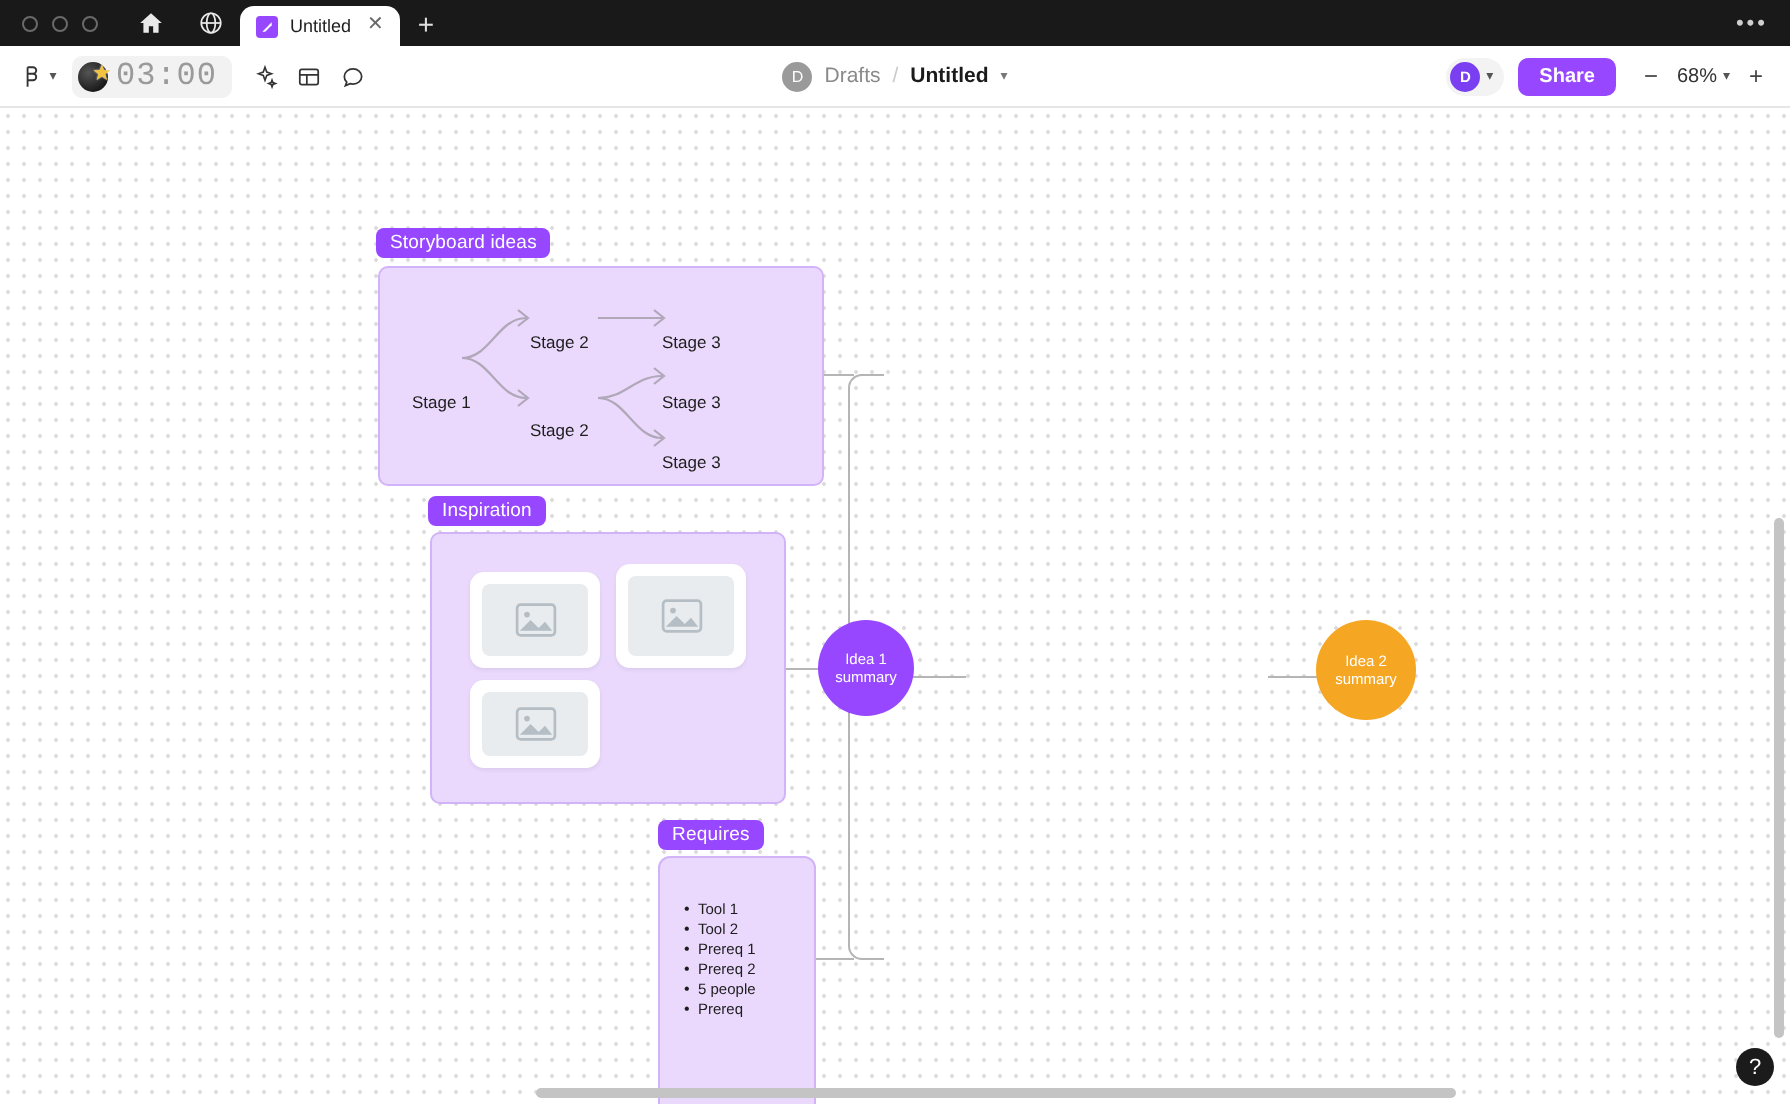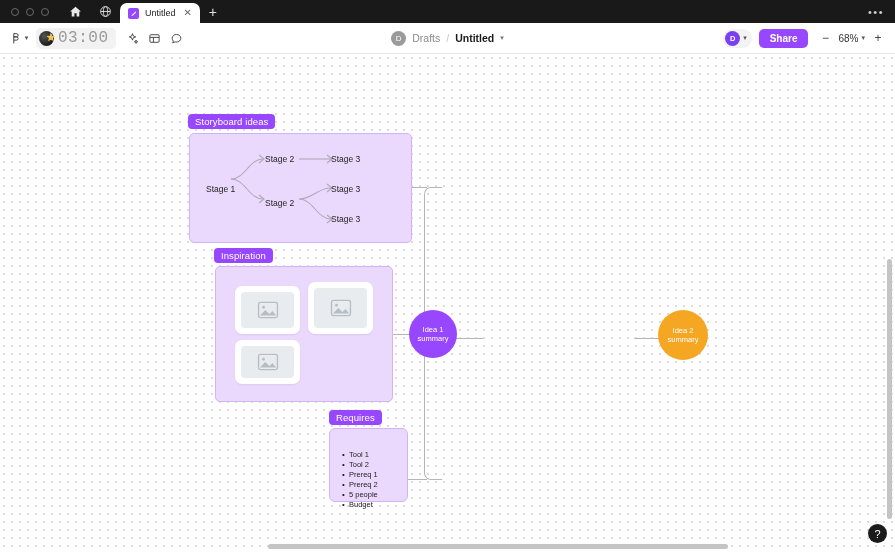--- a/index.html
+++ b/index.html
@@ -129,21 +129,21 @@
     position:absolute; background:#9747ff; color:#ffffff;
     font-size:9.5px; font-weight:normal; border-radius:4px;
     padding:2px 7px; white-space:nowrap; letter-spacing:.1px;
   }
   .section-box {
     position:absolute; background:#ead9fd; border:1px solid #d2b3fa;
     border-radius:5px;
   }
 
   .stage {
-    position:absolute; font-size:8.5px; color:#1d1d1d; white-space:nowrap;
+    position:absolute; font-size:8.5px; color:#1d1d1d; white-space:nowrap;margin-top:12px;
   }
 
   .imgcard {
     position:absolute; background:#ffffff; border-radius:7px;
     padding:6px; box-shadow:0 1px 2px rgba(0,0,0,.07);
   }
   .imgcard-inner {
     width:100%; height:100%; background:#e8ecef; border-radius:4px;
     display:flex; align-items:center; justify-content:center;
   }
@@ -352,28 +352,28 @@
     <div class="imgcard-inner">
       <svg viewBox="0 0 24 20" fill="none" stroke="#b6bec5" stroke-width="1.5">
         <rect x="1.5" y="1.5" width="21" height="17" rx="2"></rect>
         <circle cx="7" cy="7" r="1.6" fill="#b6bec5" stroke="none"></circle>
         <path d="M3 16l6-6 4.5 4.5L17 11l4 5" fill="#b6bec5" stroke="none"></path>
       </svg>
     </div>
   </div>
 
   <div class="section-label" style="left:329px; top:356px;text-align:center;">Requires</div>
-  <div class="req-box" style="left:329px; top:374px; width:79px; height:74px;">
+  <div class="req-box" style="left:329px; top:374px; width:79px; height:132px;">
     <ul class="req-list" style="margin-top:21px;">
       <li>Tool 1</li>
       <li>Tool 2</li>
       <li>Prereq 1</li>
       <li>Prereq 2</li>
       <li>5 people</li>
-      <li>Budget</li>
+      <li>Prereq</li>
     </ul>
   </div>
 
   <div class="bubble bubble-purple" style="left:409px; top:256px; width:48px; height:48px;">
     <span>Idea 1</span>
     <span>summary</span>
   </div>
   <div class="bubble bubble-orange" style="left:658px; top:256px; width:50px; height:50px;">
     <span>Idea 2</span>
     <span>summary</span>

